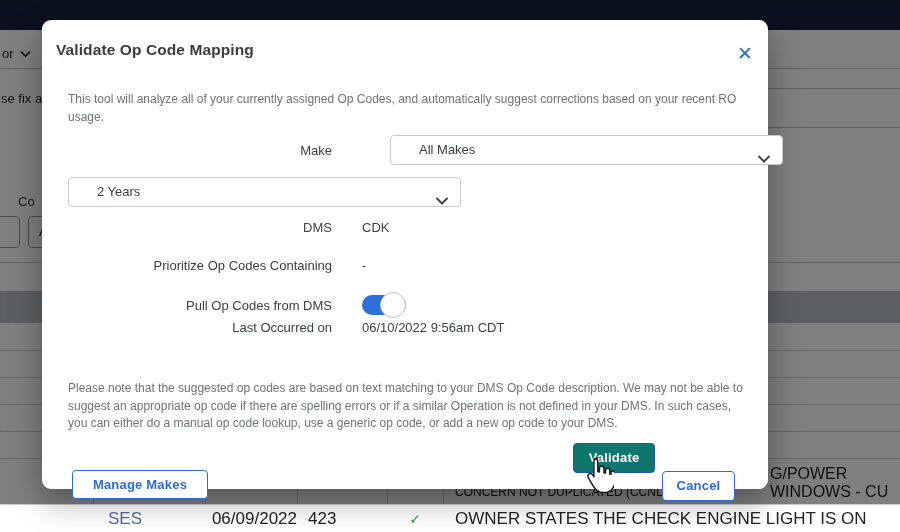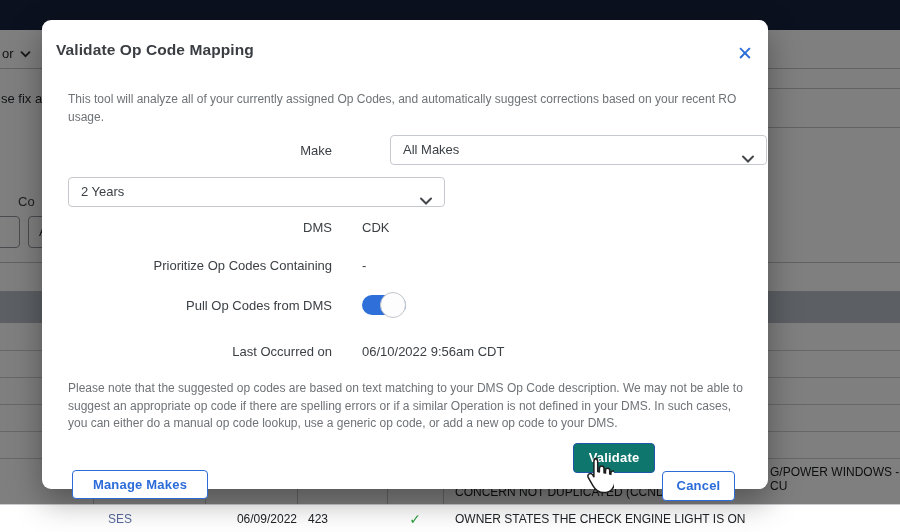--- a/index.html
+++ b/index.html
@@ -13,24 +13,24 @@
   .bg-or{top:44px;left:2px;display:flex;align-items:center;gap:6px;}
   .hline{height:1px;background:#c2c4c7;}
   .bg-fix{top:91px;left:1px;}
   .bg-co{top:194px;left:18px;color:#3a3e42;}
   .bg-box{top:216px;height:30px;border:1px solid #9599a0;border-radius:4px;background:#fff;
           font-size:13px;color:#26292d;line-height:30px;}
   .tbl-headband{top:291px;left:0;width:900px;height:32px;background:#b9c1c9;}
   .rowline{left:0;width:900px;height:1px;background:#cfd1d4;}
   .vline{width:1px;background:#c6c8ca;top:458px;height:74px;}
   .rowA{top:458px;left:0;width:900px;height:46px;background:#ffffff;}
-  .rowA-l1{top:465px;left:770px;font-size:12px;color:#191c1e;}
+  .rowA-l1{top:465px;left:770px;font-size:16px;color:#191c1e;}
   .rowA-l2{top:485px;left:455px;font-size:12px;color:#191c1e;}
   .rowB{top:504px;left:0;width:900px;height:28px;background:#ffffff;border-top:1px solid #c9cbce;}
-  .cell{position:absolute;top:0;height:28px;line-height:28px;font-size:12px;color:#212427;white-space:nowrap;}
+  .cell{position:absolute;top:0;height:28px;line-height:28px;font-size:17px;color:#212427;white-space:nowrap;}
   .cell-ses{left:93px;width:112px;padding-left:15px;color:#566a9c;}
   .cell-date{left:205px;width:92px;text-align:right;}
   .cell-count{left:297px;width:62px;padding-left:11px;}
   .cell-check{left:387px;width:56px;text-align:center;color:#2f9e41;font-weight:bold;font-size:14px;}
   .cell-desc{left:455px;}
 
   
   .overlay{top:0;left:0;width:900px;height:504px;background:rgba(0,0,0,0.5);z-index:5;}
 
   
@@ -42,23 +42,23 @@
   .m-intro{top:71px;width:672px;}
   .m-note{top:360px;width:678px;}
   .frow{position:absolute;left:26px;display:flex;align-items:center;}
   .flabel{width:264px;text-align:right;margin-right:30px;font-size:13px;color:#3b4045;}
   .fvalue{font-size:13px;color:#3b4045;}
   .r1{top:115px;height:30px;gap:28px;}
   .r2{top:157px;height:30px;}
   .r3{top:196px;height:22px;}
   .r4{top:234px;height:22px;}
   .r5{top:271px;height:28px;}
-  .r6{top:320px;height:22px;align-items:center;}
+  .r6{top:296px;height:22px;align-items:center;}
   .select{position:relative;width:363px;height:28px;border:1px solid #c6c9cd;border-radius:4px;background:#fff;
-          line-height:28px;padding-left:12px;font-size:13px;color:#3b4046;cursor:pointer;}
+          line-height:28px;padding-left:28px;font-size:13px;color:#3b4046;cursor:pointer;}
   .select .chev{position:absolute;right:11px;top:10px;}
   .toggle{position:relative;width:44px;height:20px;border-radius:10px;background:#2e6fd9;cursor:pointer;}
   .knob{position:absolute;left:18px;top:-3px;width:26px;height:26px;border-radius:50%;
         background:#fdfdfe;border:1px solid #c2c5c9;box-sizing:border-box;}
   .btn{position:absolute;box-sizing:border-box;border-radius:4px;font-size:13px;font-weight:bold;
        text-align:center;cursor:pointer;letter-spacing:.2px;}
   .btn-outline{border:1px solid #2b6cd9;color:#2b6cd9;background:#fff;margin-top:28px;}
   .btn-solid{background:#0f766e;color:#ffffff;border:1px solid #1d56a6;}
   .btn-manage{left:30px;top:422px;width:136px;height:29px;line-height:27px;}
   .btn-validate{left:531px;top:423px;width:82px;height:30px;line-height:28px;}

